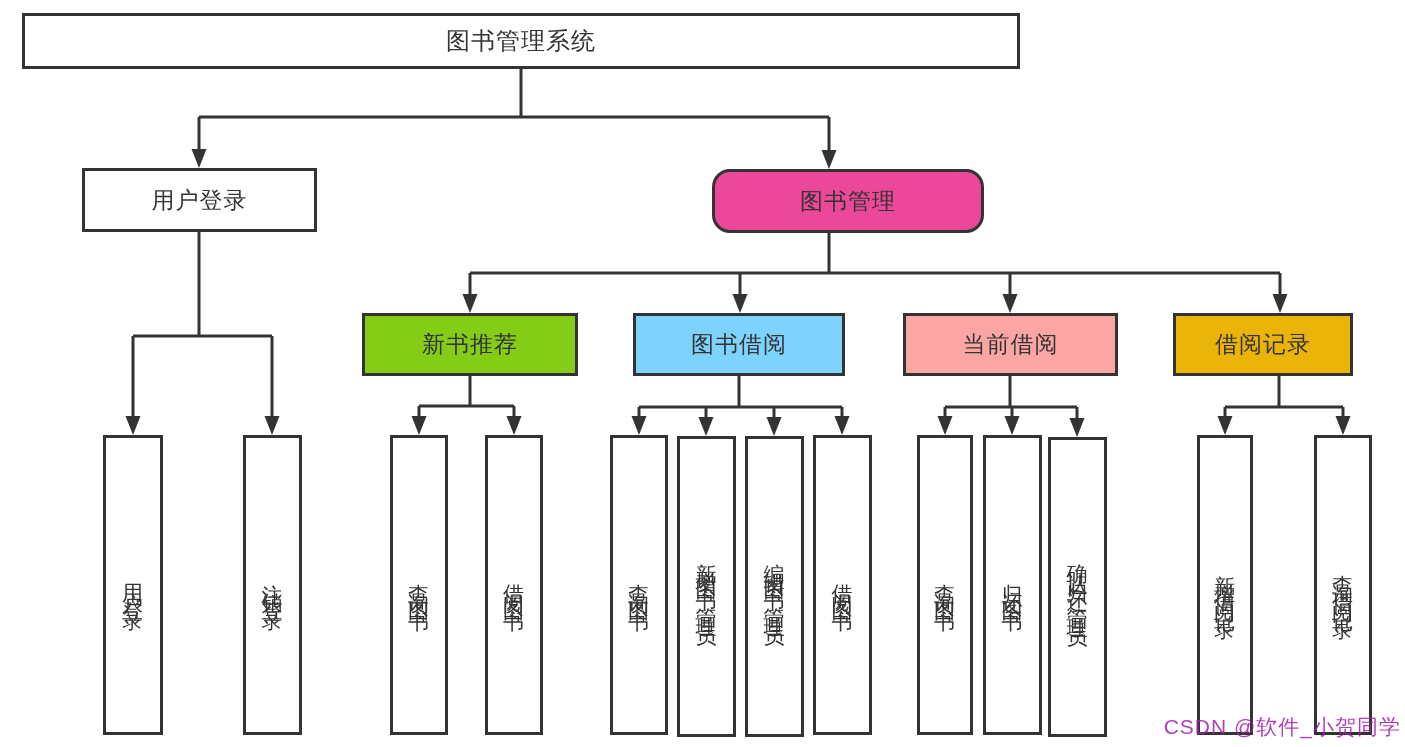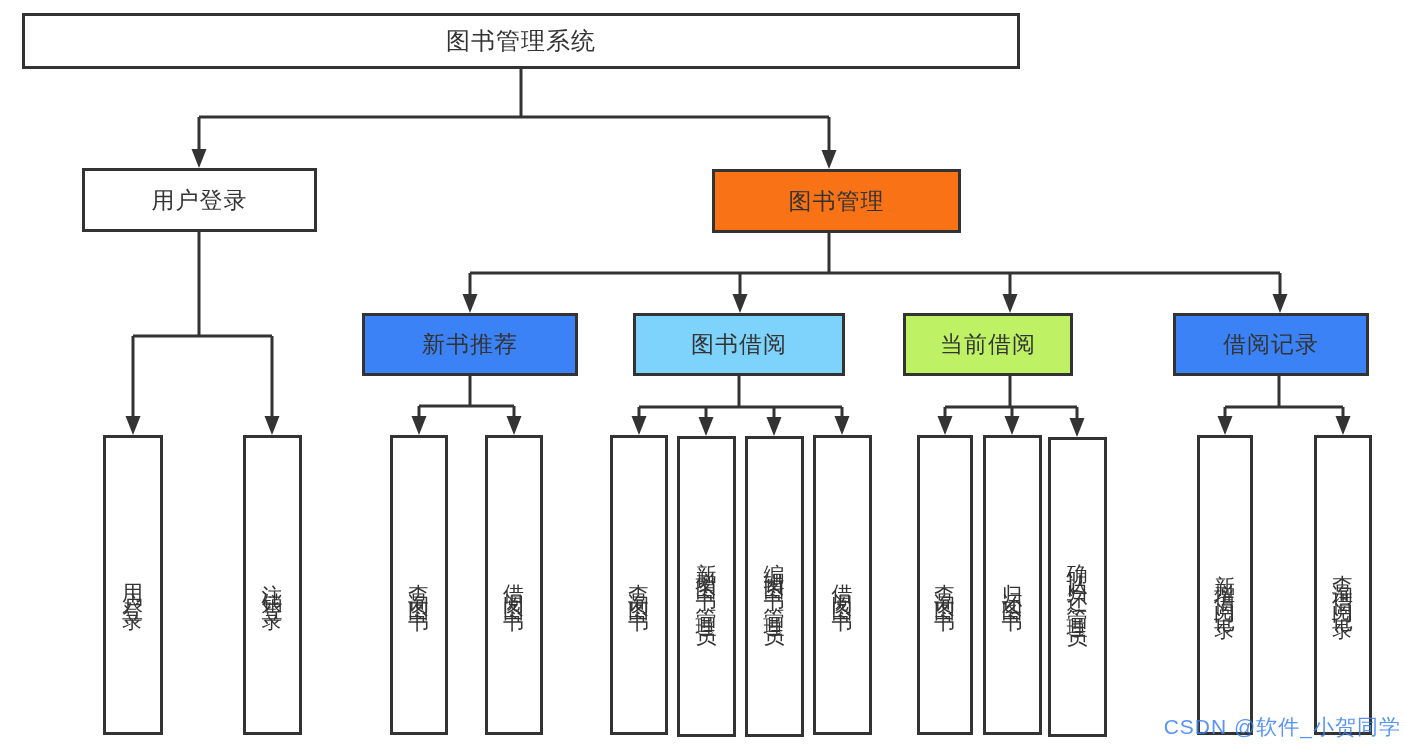--- a/index.html
+++ b/index.html
@@ -99,33 +99,33 @@
       <line x1="1343" y1="407" x2="1343" y2="420" stroke="#333333" stroke-width="3"></line>
       <polygon points="1335.5,416 1350.5,416 1343,435" fill="#333333"></polygon>
     </svg>
   <div id="nodes">
       <div class="box h root" style="left: 22px; top: 13px; width: 998px; height: 56px; border-color: rgb(51, 51, 51); background: rgb(255, 255, 255); justify-content: center;">
         <span style="color: rgb(51, 51, 51);">图书管理系统</span>
       </div>
       <div class="box h" style="left: 82px; top: 168px; width: 235px; height: 64px; border-color: rgb(51, 51, 51); background: rgb(255, 255, 255);">
         <span style="color: rgb(51, 51, 51);">用户登录</span>
       </div>
-      <div class="box h" style="left: 712px; top: 169px; width: 249px; height: 64px; border-color: rgb(51, 51, 51); background: #f97316;">
+      <div class="box h" style="left: 712px; top: 169px; width: 272px; height: 64px; border-color: rgb(51, 51, 51); background: #ec4899; border-radius: 18px;">
         <span style="color: rgb(51, 51, 51);">图书管理</span>
       </div>
-      <div class="box h" style="left: 362px; top: 313px; width: 216px; height: 63px; border-color: rgb(51, 51, 51); background: #3b82f6;">
+      <div class="box h" style="left: 362px; top: 313px; width: 216px; height: 63px; border-color: rgb(51, 51, 51); background: #84cc16;">
         <span style="color: rgb(51, 51, 51);">新书推荐</span>
       </div>
       <div class="box h" style="left: 633px; top: 313px; width: 212px; height: 63px; border-color: rgb(51, 51, 51); background: #7dd3fc;">
         <span style="color: rgb(51, 51, 51);">图书借阅</span>
       </div>
-      <div class="box h" style="left: 903px; top: 313px; width: 170px; height: 63px; border-color: rgb(51, 51, 51); background: #bef264;">
+      <div class="box h" style="left: 903px; top: 313px; width: 215px; height: 63px; border-color: rgb(51, 51, 51); background: #fca5a5;">
         <span style="color: rgb(51, 51, 51);">当前借阅</span>
       </div>
-      <div class="box h" style="left: 1173px; top: 313px; width: 196px; height: 63px; border-color: rgb(51, 51, 51); background: #3b82f6;">
+      <div class="box h" style="left: 1173px; top: 313px; width: 180px; height: 63px; border-color: rgb(51, 51, 51); background: #eab308;">
         <span style="color: rgb(51, 51, 51);">借阅记录</span>
       </div>
       <div class="box v" style="left: 103px; top: 435px; width: 60px; height: 300px; border-color: rgb(51, 51, 51); background: rgb(255, 255, 255);">
         <span style="color: rgb(51, 51, 51);">用户登录</span>
       </div>
       <div class="box v" style="left: 243px; top: 435px; width: 59px; height: 300px; border-color: rgb(51, 51, 51); background: rgb(255, 255, 255);">
         <span style="color: rgb(51, 51, 51);">注销登录</span>
       </div>
       <div class="box v" style="left: 390px; top: 435px; width: 58px; height: 300px; border-color: rgb(51, 51, 51); background: rgb(255, 255, 255);">
         <span style="color: rgb(51, 51, 51);">查询图书</span>
@@ -154,14 +154,14 @@
       <div class="box v" style="left: 1048px; top: 437px; width: 59px; height: 300px; border-color: rgb(51, 51, 51); background: rgb(255, 255, 255);">
         <span style="color: rgb(51, 51, 51);">确认归还（管理员）</span>
       </div>
       <div class="box v" style="left: 1197px; top: 435px; width: 56px; height: 300px; border-color: rgb(51, 51, 51); background: rgb(255, 255, 255);">
         <span style="color: rgb(51, 51, 51);">新增借阅记录</span>
       </div>
       <div class="box v" style="left: 1314px; top: 435px; width: 58px; height: 300px; border-color: rgb(51, 51, 51); background: rgb(255, 255, 255);">
         <span style="color: rgb(51, 51, 51);">查询借阅记录</span>
       </div>
     </div>
-  <div id="watermark" style="color: #3b82f6;">CSDN @软件_小贺同学</div>
+  <div id="watermark" style="color: #a21caf;">CSDN @软件_小贺同学</div>
 </div>
 
 </body></html>

